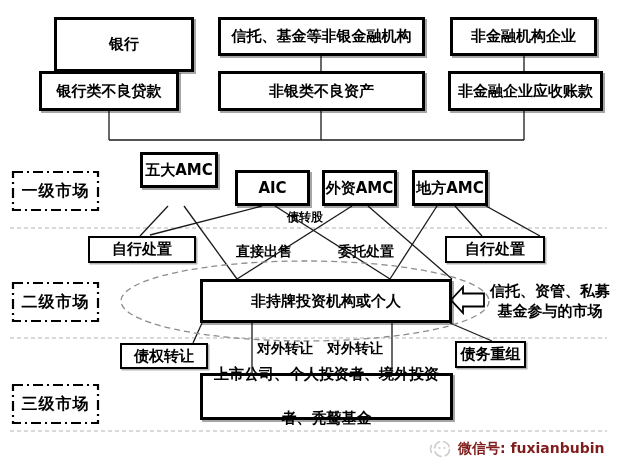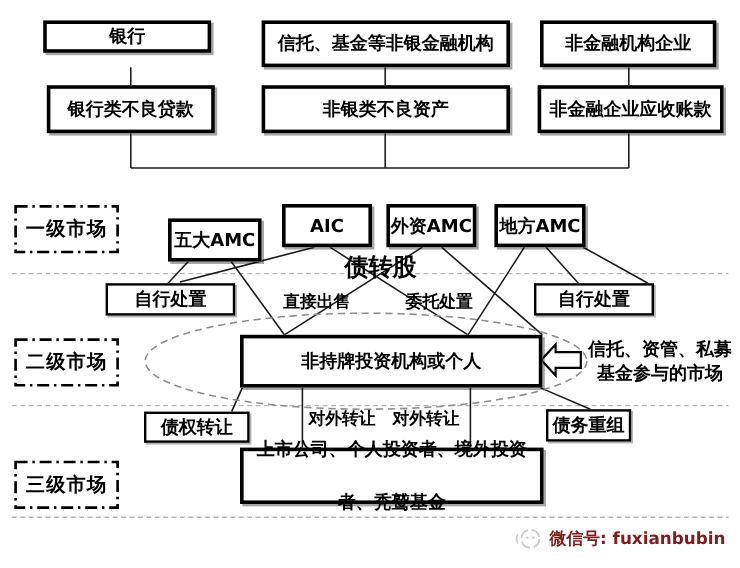--- a/index.html
+++ b/index.html
@@ -74,38 +74,38 @@
 
     <g fill="#ffffff" stroke="#000" stroke-width="2.2" stroke-dasharray="10 4 2 4">
       <rect x="13" y="172" width="85" height="38"></rect>
       <rect x="13" y="283" width="85" height="38"></rect>
       <rect x="13" y="385" width="85" height="38"></rect>
     </g>
 
     <polygon points="451,300 463,287 463,293.5 484,293.5 484,306.5 463,306.5 463,313" fill="#ffffff" stroke="#000" stroke-width="1.8"></polygon>
   </svg>
 
-  <div class="box" style="left:36px;top:17px;width:140px;height:27px;">银行</div>
+  <div class="box" style="left:54px;top:17px;width:140px;height:55px;">银行</div>
   <div class="box" style="left:218px;top:17px;width:207px;height:39px;">信托、基金等非银金融机构</div>
   <div class="box" style="left:450px;top:17px;width:147px;height:39px;">非金融机构企业</div>
 
   <div class="box" style="left:39px;top:71px;width:140px;height:40px;">银行类不良贷款</div>
   <div class="box" style="left:218px;top:71px;width:207px;height:40px;">非银类不良资产</div>
   <div class="box" style="left:448px;top:71px;width:155px;height:40px;">非金融企业应收账款</div>
 
   <div class="market" style="left:13px;top:172px;width:85px;height:38px;">一级市场</div>
   <div class="market" style="left:13px;top:283px;width:85px;height:38px;">二级市场</div>
   <div class="market" style="left:13px;top:385px;width:85px;height:38px;">三级市场</div>
 
-  <div class="box" style="left:140px;top:182px;width:78px;height:36px;">五大AMC</div>
+  <div class="box" style="left:140px;top:152px;width:78px;height:36px;">五大AMC</div>
   <div class="box" style="left:235px;top:170px;width:75px;height:36px;">AIC</div>
   <div class="box" style="left:322px;top:170px;width:75px;height:36px;">外资AMC</div>
   <div class="box" style="left:412px;top:170px;width:76px;height:36px;">地方AMC</div>
 
-  <div class="lbl" style="left:287px;top:209px;font-size:20px;">债转股</div>
+  <div class="lbl" style="left:287px;top:209px;font-size:12px;">债转股</div>
   <div class="lbl" style="left:236px;top:243px;">直接出售</div>
   <div class="lbl" style="left:338px;top:243px;">委托处置</div>
 
   <div class="box thin" style="left:88px;top:236px;width:108px;height:27px;">自行处置</div>
   <div class="box thin" style="left:445px;top:236px;width:100px;height:27px;">自行处置</div>
 
   <div class="box" style="left:200px;top:279px;width:252px;height:44px;">非持牌投资机构或个人</div>
 
   <div class="note" style="left:486px;top:281px;width:128px;">
     <div>信托、资管、私募</div>

